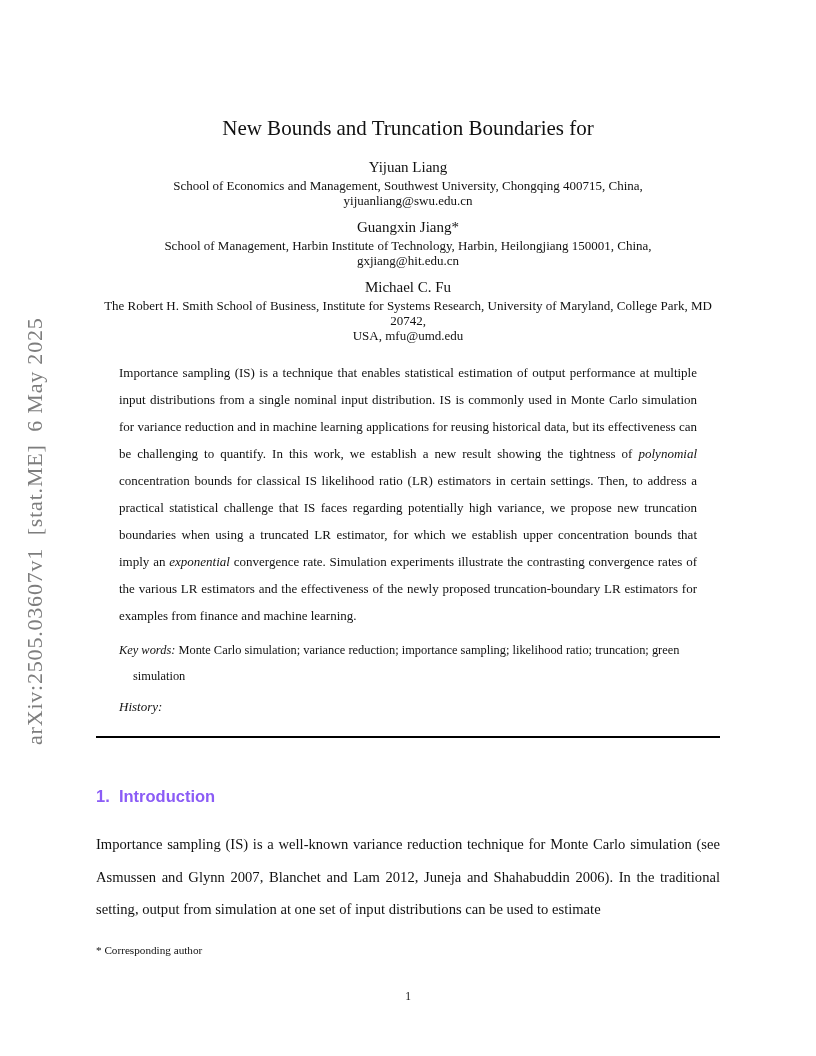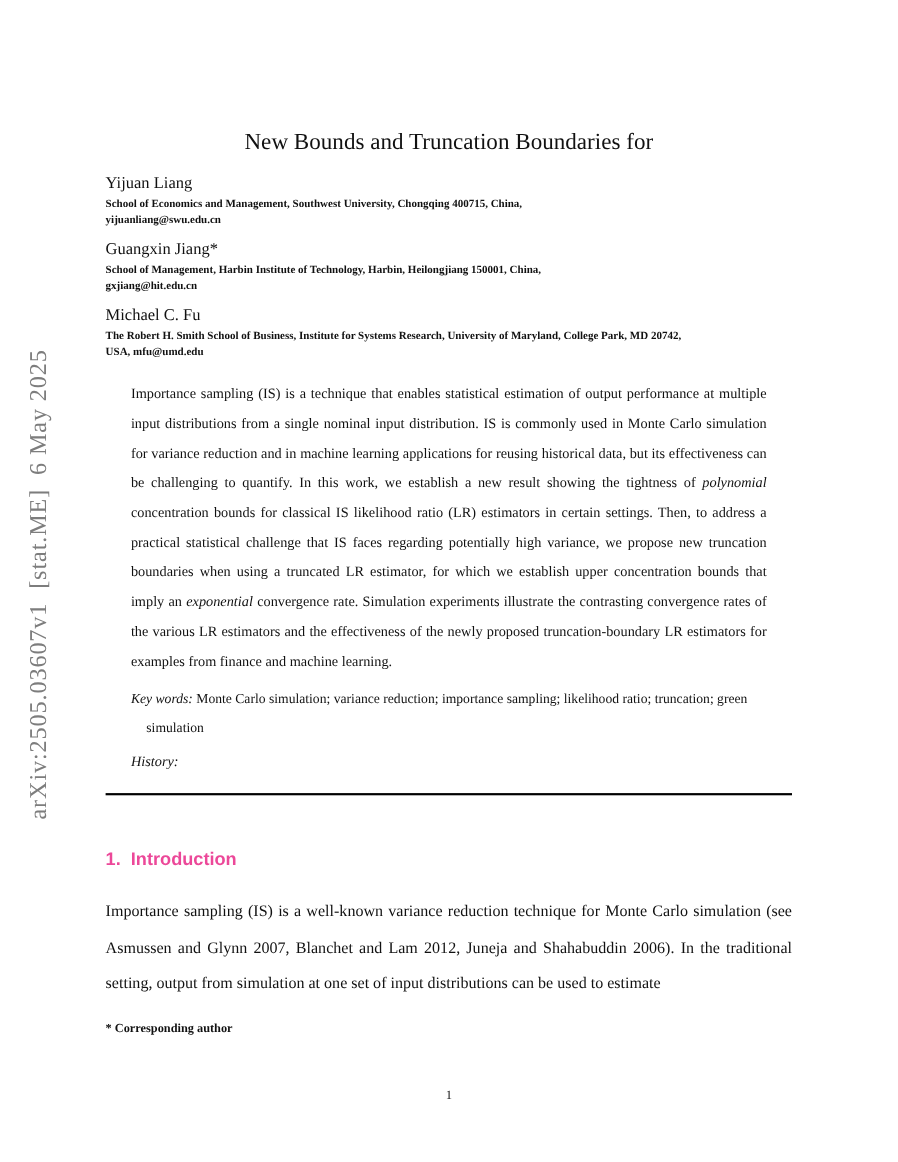--- a/index.html
+++ b/index.html
@@ -27,24 +27,24 @@
     color: #7d7d7d;
     white-space: nowrap;
   }
   .title {
     font-size: 21px;
     font-weight: 400;
     text-align: center;
     line-height: 36px;
     margin-bottom: 12px;
   }
-  .authors { }
+  .authors { text-align: center; }
   .author-block { margin-bottom: 10px; }
   .author-name { font-size: 15px; line-height: 18px; margin-bottom: 2px; font-weight: 400; }
-  .aff-line { font-size: 10px; line-height: 15px; font-weight: bold; }
+  .aff-line { font-size: 13px; line-height: 15px; }
   .abstract {
     width: 578px;
     margin: 16px auto 0 auto;
     font-size: 13px;
     line-height: 27px;
     text-align: justify;
   }
   .it { font-style: italic; }
   .keywords {
     width: 578px;
@@ -66,31 +66,30 @@
     border-top: 2px solid #000000;
     margin-top: 16px;
     width: 100%;
   }
   .section-heading {
     font-family: "Liberation Sans", sans-serif;
     font-weight: 700;
     font-size: 16.5px;
     line-height: 20px;
     margin: 48px 0 22px 0;
-    color: #ec4899;
+    color: #8b5cf6;
   }
   .body-par {
     font-size: 14.6px;
     line-height: 32.5px;
     text-align: justify;
   }
   .footnote {
     font-size: 11.2px;
     margin-top: 18px;
-    font-weight: bold;
   }
   .pagenum {
     position: absolute;
     left: 0;
     right: 0;
     bottom: 54px;
     text-align: center;
     font-size: 11.5px;
   }
 </style>

